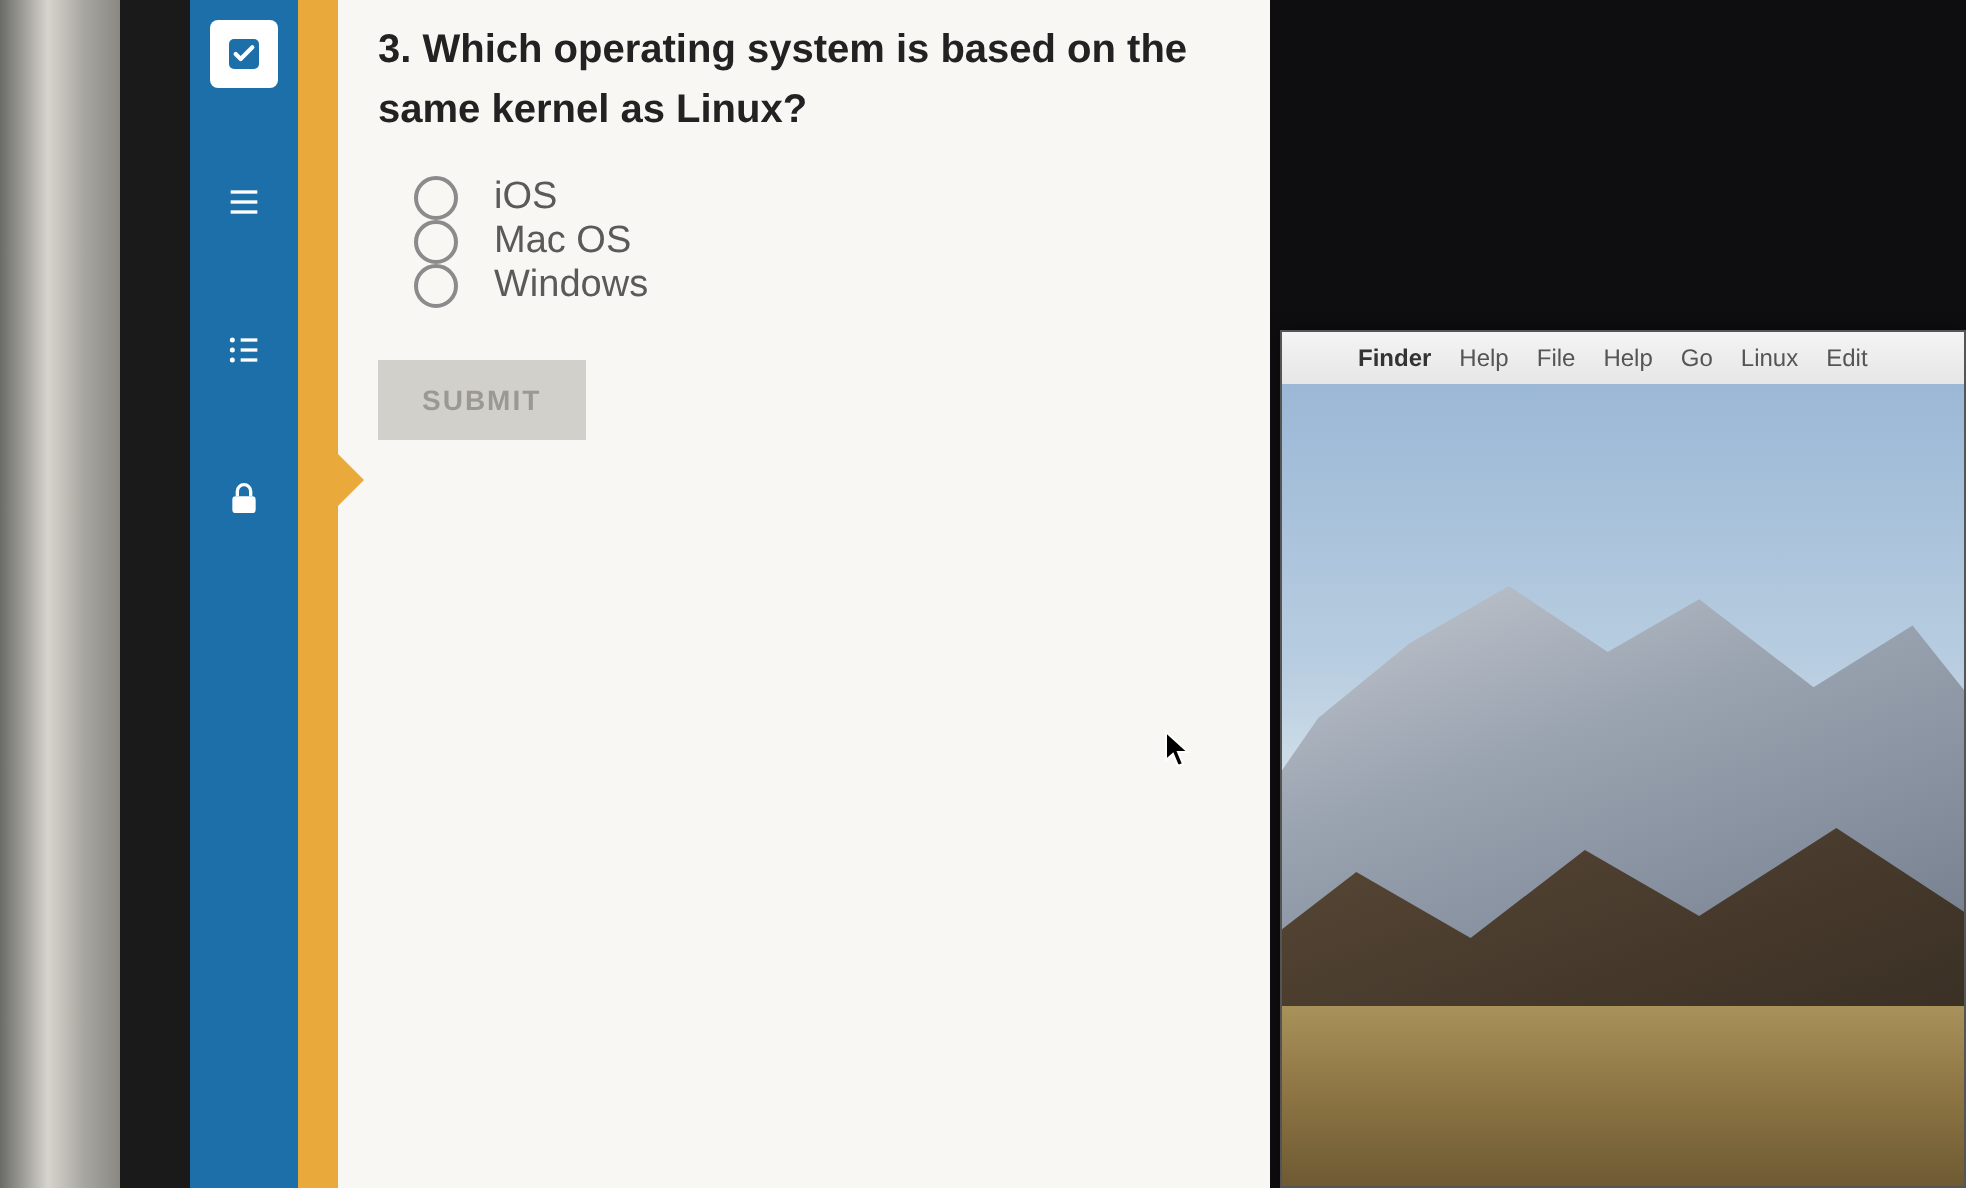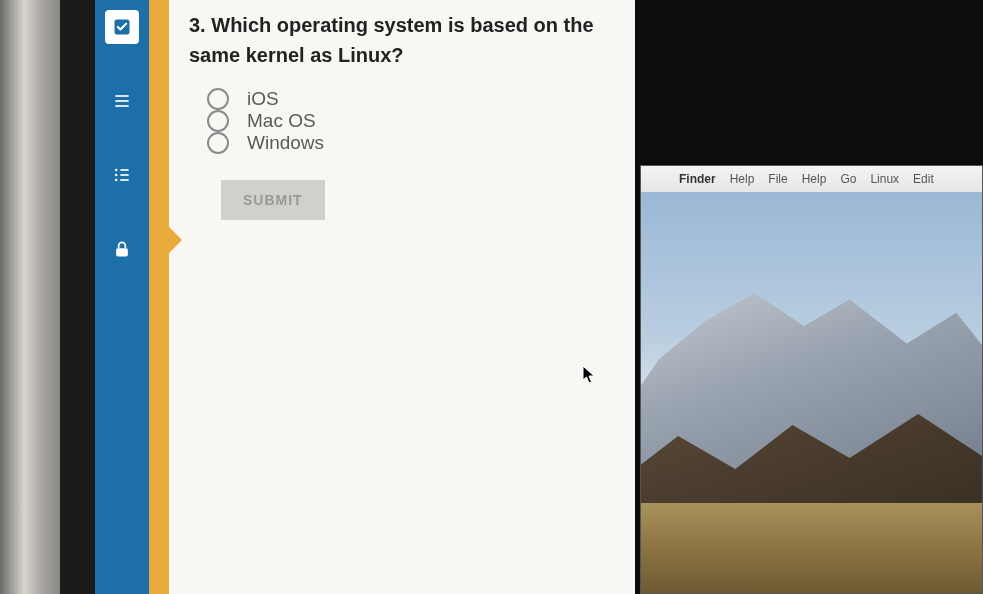--- a/index.html
+++ b/index.html
@@ -67,21 +67,21 @@
   .options { display: flex; flex-direction: column; padding-left: 18px; }
   .option {
     display: flex; align-items: center; gap: 18px; cursor: pointer;
   }
   .radio {
     width: 22px; height: 22px; border: 2px solid #8b8b8b; border-radius: 50%;
     flex-shrink: 0;
   }
   .option-label { font-size: 19px; color: #5a5a5a; }
   .submit {
-    margin-top: 26px; margin-left: 32px;
+    margin-top: 26px; margin-left: 0;
     padding: 12px 22px;
     background: #d2d0cb; color: #9b9994;
     font-size: 14px; font-weight: 600; letter-spacing: 1px;
     border: none; cursor: pointer;
   }
 
   
   .mac-window {
     position: absolute;
     left: 640px; top: 165px;

